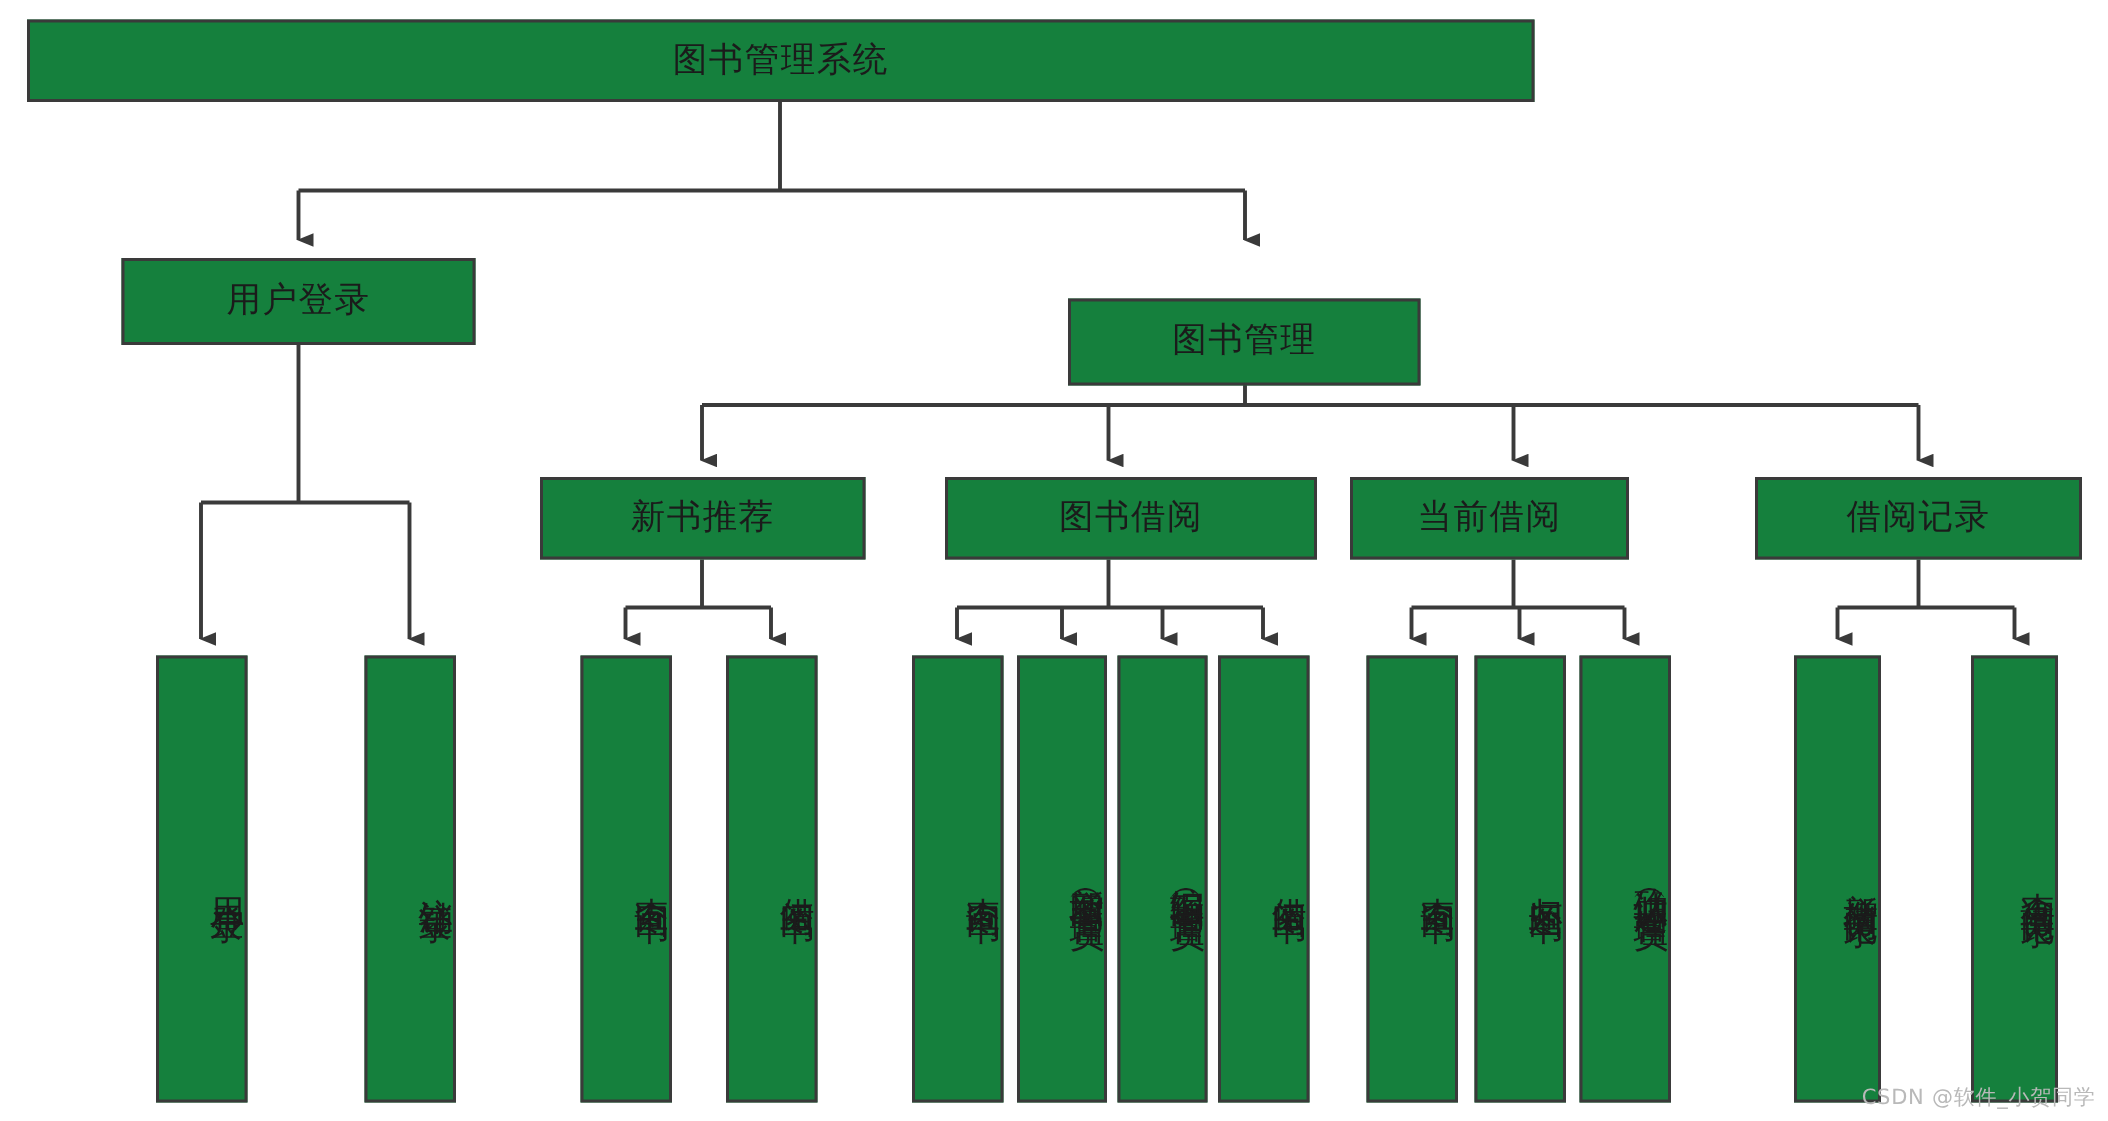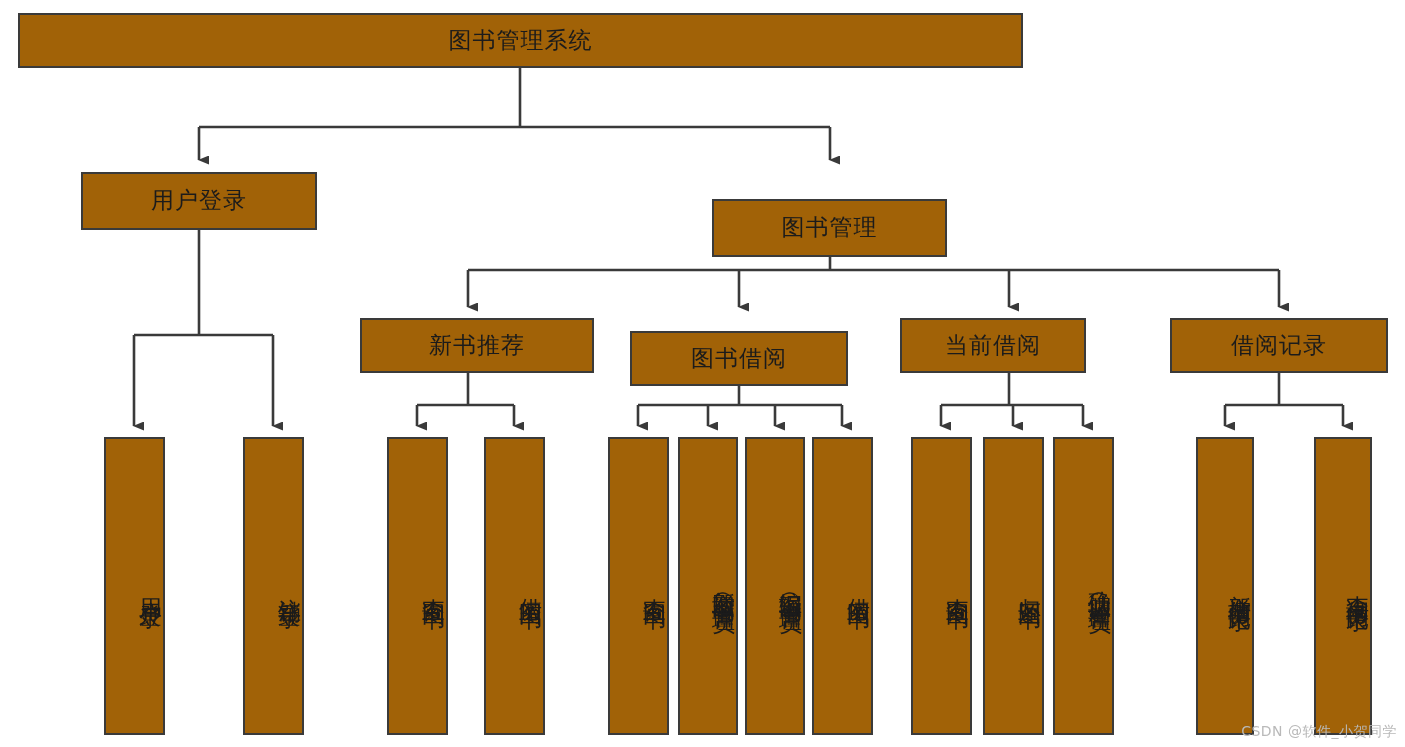--- a/index.html
+++ b/index.html
@@ -23,21 +23,21 @@
     left: 0;
     top: 0;
     width: 1405px;
     height: 747px;
     pointer-events: none;
   }
   .node {
     position: absolute;
     box-sizing: border-box;
     border: 2px solid #3a3a3a;
-    background: #a16207;
+    background: #15803d;
     display: flex;
     align-items: center;
     justify-content: center;
     color: #1b1b1b;
     text-align: center;
   }
   .node-h {
     font-size: 23px;
     letter-spacing: 1px;
     line-height: 1.2;
@@ -116,22 +116,22 @@
       <path d="M 1225 405 L 1225 426" marker-end="url(#arrowhead)"></path>
       <path d="M 1343 405 L 1343 426" marker-end="url(#arrowhead)"></path>
     </g>
   </svg>
 
   <div class="node node-h" style="left: 18px; top: 13px; width: 1005px; height: 55px;">图书管理系统</div>
 
   <div class="node node-h" style="left: 81px; top: 172px; width: 236px; height: 58px;">用户登录</div>
   <div class="node node-h" style="left: 712px; top: 172px; width: 235px; height: 58px; margin-top: 27px;">图书管理</div>
 
-  <div class="node node-h" style="left: 360px; top: 318px; width: 234px; height: 55px; text-align: center;">新书推荐</div>
-  <div class="node node-h" style="left: 630px; top: 318px; width: 218px; height: 55px; margin-top: 13px;">图书借阅</div>
+  <div class="node node-h" style="left: 360px; top: 318px; width: 217px; height: 55px; text-align: center;">新书推荐</div>
+  <div class="node node-h" style="left: 630px; top: 318px; width: 248px; height: 55px;">图书借阅</div>
   <div class="node node-h" style="left: 900px; top: 318px; width: 186px; height: 55px;">当前借阅</div>
   <div class="node node-h" style="left: 1170px; top: 318px; width: 218px; height: 55px; text-align: center;">借阅记录</div>
 
   <div class="node node-v" style="left: 104px; top: 437px; width: 61px; height: 298px;">用户登录</div>
   <div class="node node-v" style="left: 243px; top: 437px; width: 61px; height: 298px;">注销登录</div>
   <div class="node node-v" style="left: 387px; top: 437px; width: 61px; height: 298px;">查询图书</div>
   <div class="node node-v" style="left: 484px; top: 437px; width: 61px; height: 298px;">借阅图书</div>
   <div class="node node-v" style="left: 608px; top: 437px; width: 61px; height: 298px;">查询图书</div>
   <div class="node node-v" style="left: 678px; top: 437px; width: 60px; height: 298px;">新增图书（管理员）</div>
   <div class="node node-v" style="left: 745px; top: 437px; width: 60px; height: 298px;">编辑图书（管理员）</div>

